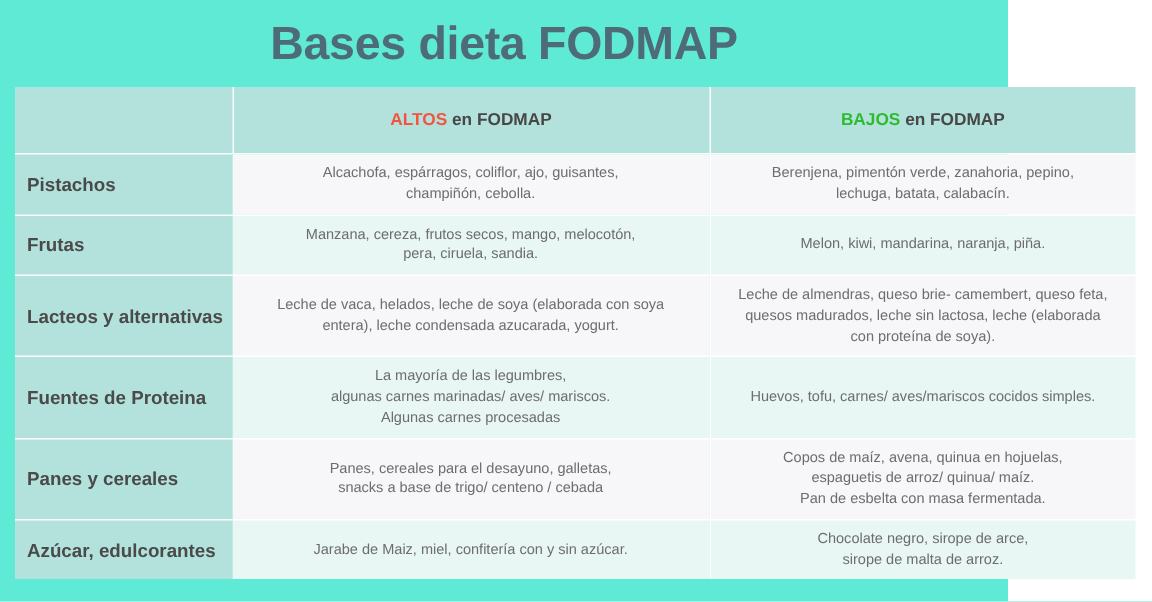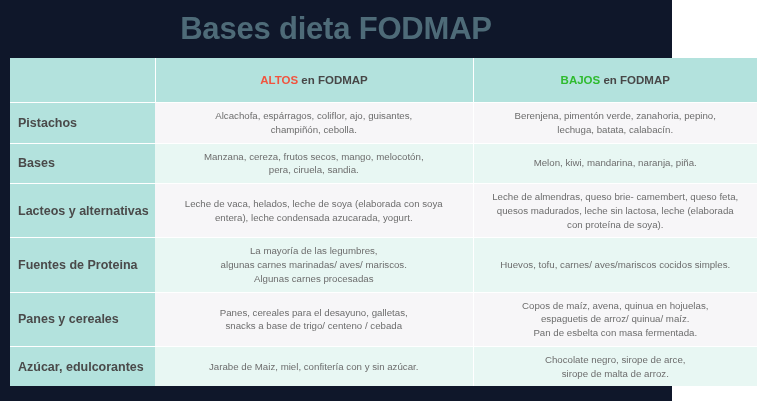--- a/index.html
+++ b/index.html
@@ -12,21 +12,21 @@
     height: 401px;
     background: #ffffff;
     font-family: "Liberation Sans", "DejaVu Sans", sans-serif;
     overflow: hidden;
   }
 
   #page {
     position: relative;
     width: 672px;
     height: 401px;
-    background: #0f172a;
+    background: #5eead4;
     box-sizing: border-box;
   }
 
   
   .page-title {
     width: 100%;
     text-align: center;
     font-size: 31px;
     font-weight: bold;
     color: #4e6b78;
@@ -134,21 +134,21 @@
           <span class="cell-line">Alcachofa, espárragos, coliflor, ajo, guisantes,</span>
           <span class="cell-line">champiñón, cebolla.</span>
         </td>
         <td class="val-cell">
           <span class="cell-line">Berenjena, pimentón verde, zanahoria, pepino,</span>
           <span class="cell-line">lechuga, batata, calabacín.</span>
         </td>
       </tr>
 
       <tr class="row-b">
-        <td class="cat-cell">Bases</td>
+        <td class="cat-cell">Frutas</td>
         <td class="val-cell">
           <span class="cell-line">Manzana, cereza, frutos secos, mango, melocotón,</span>
           <span class="cell-line">pera, ciruela, sandia.</span>
         </td>
         <td class="val-cell">
           <span class="cell-line">Melon, kiwi, mandarina, naranja, piña.</span>
         </td>
       </tr>
 
       <tr class="row-a">

